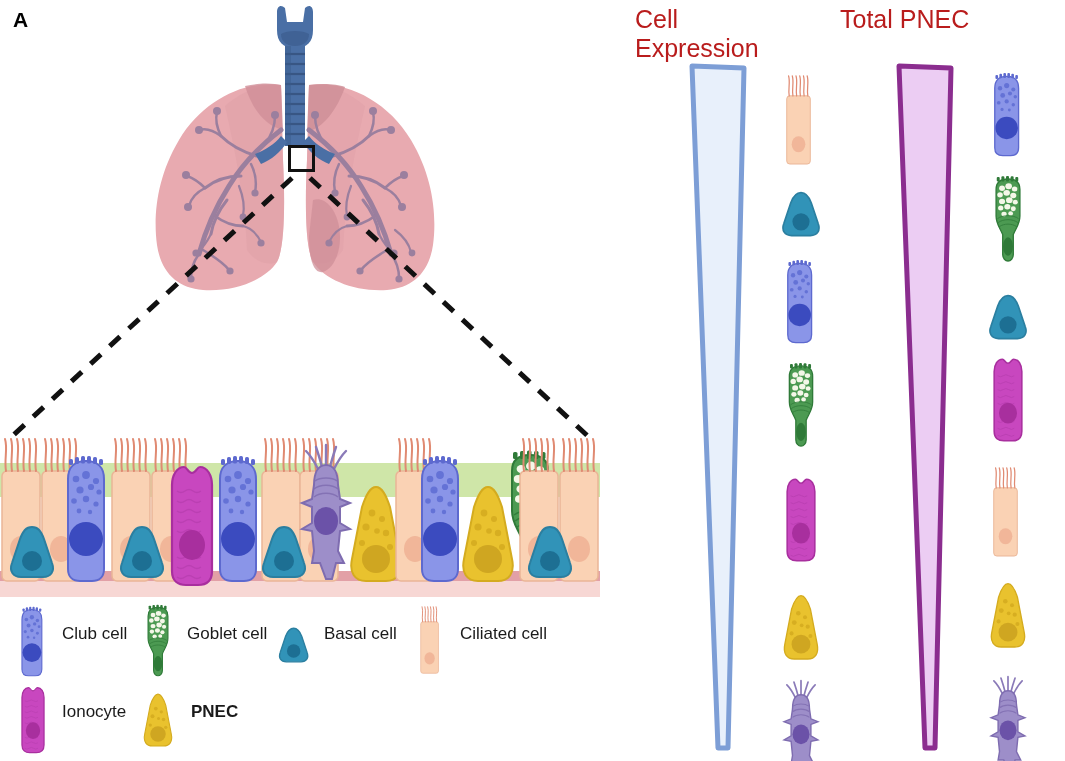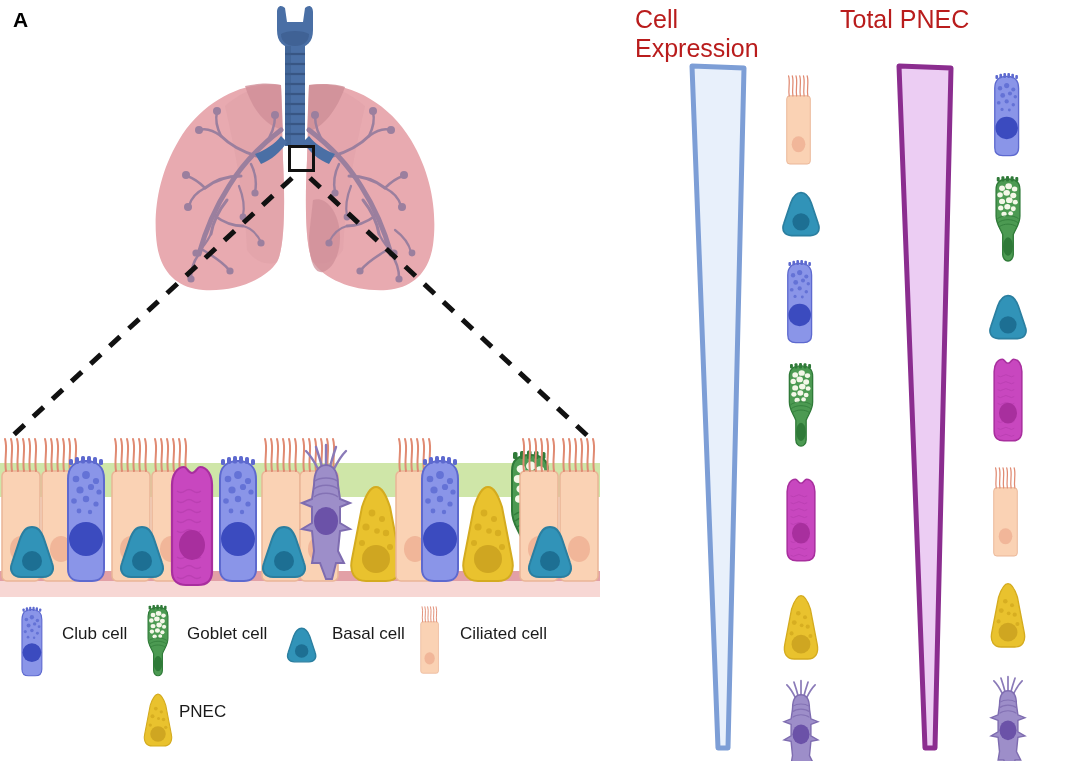--- a/index.html
+++ b/index.html
@@ -420,49 +420,57 @@
 
       <div class="legend-item" style="left:10px;width:130px;">
         <div class="legend-icon">
           <svg width="46" height="74" viewBox="0 0 52 134">
               <use href="#club-cell" x="0" y="6"></use>
             </svg>
         </div>
         <div class="legend-label" style="left:52px;">Club cell</div>
       </div>
 
-      <div class="legend-item" style="left:280px;width:135px;text-align:center;">
+      <div class="legend-item" style="left:272px;width:135px;text-align:center;">
         <div class="legend-icon">
           <svg width="46" height="74" viewBox="-2 -34 52 110">
               <use href="#basal-cell" x="0" y="0"></use>
             </svg>
         </div>
         <div class="legend-label" style="left:52px;">Basal cell</div>
       </div>
 
       <div class="legend-item" style="left:408px;width:150px;text-decoration:underline;">
         <div class="legend-icon">
           <svg width="46" height="74" viewBox="-4 -24 52 158">
               <use href="#ciliated-col" x="0" y="0"></use>
             </svg>
         </div>
         <div class="legend-label" style="left:52px;">Ciliated cell</div>
       </div>
     </div>
 
     <div class="legend-row" style="top:82px;">
 
+      <div class="legend-item" style="left:10px;width:130px;">
+        <div class="legend-icon">
+          <svg width="46" height="74" viewBox="0 0 52 134">
+              <use href="#ionocyte-cell" x="0" y="4"></use>
+            </svg>
+        </div>
+        <div class="legend-label" style="left:52px;">Ionocyte</div>
+      </div>
 
       <div class="legend-item" style="left:135px;width:140px;">
         <div class="legend-icon">
           <svg width="46" height="74" viewBox="-2 4 56 134">
               <use href="#pnec-cell" x="0" y="0"></use>
             </svg>
         </div>
-        <div class="legend-label" style="left:44px;">PNEC</div>
+        <div class="legend-label" style="left:56px;font-weight:bold;">PNEC</div>
       </div>
 
     </div>
   </div>
 </div>
 
 <div id="panel-b">
 
   <div class="col-title" id="title-abundance">
     <div>Cell</div>

